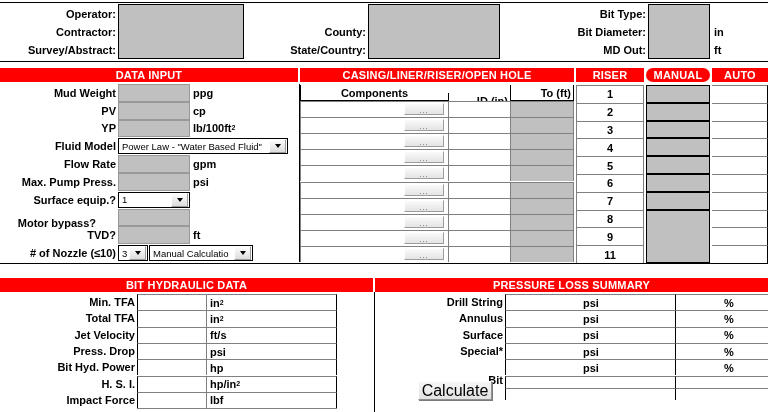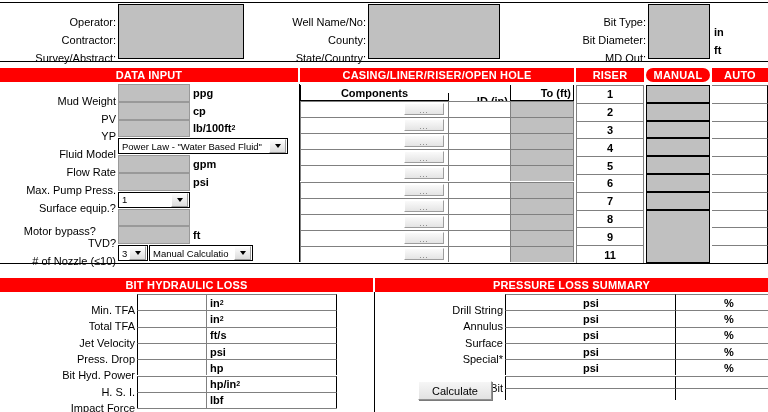--- a/index.html
+++ b/index.html
@@ -6,21 +6,21 @@
   body{
     width:768px;height:412px;overflow:hidden;
     font-family:"Liberation Sans", sans-serif;
     font-size:11px;color:#000;
     -webkit-font-smoothing:none;
   }
   .sheet{position:relative;width:768px;height:412px;background:#fff;}
 
   
   .c{position:absolute;box-sizing:border-box;display:flex;align-items:center;}
-  .lbl{justify-content:flex-end;font-weight:normal;padding-right:2px;white-space:nowrap;margin-top:8px;}
+  .lbl{justify-content:flex-end;font-weight:bold;padding-right:2px;white-space:nowrap;}
   .ctr{justify-content:center;font-weight:bold;white-space:nowrap;}
   .unit{justify-content:flex-start;font-weight:bold;padding-left:3px;white-space:nowrap;}
 
   .grayfill{background:#c0c0c0;}
   .whitefill{background:#ffffff;}
 
   
   .bdr{border:1px solid #808080;}
   .bdk{border:1px solid #000000;}
   .bt{border-top:1px solid #808080;}
@@ -66,39 +66,38 @@
     display:flex;align-items:flex-end;justify-content:center;
     font-size:8px;color:#555;line-height:7px;letter-spacing:1px;
   }
 
   .calcbtn{
     position:absolute;box-sizing:border-box;
     background:linear-gradient(#f6f6f6,#e2e2e2);
     border:1px solid #919191;border-top-color:#ffffff;border-left-color:#ffffff;
     box-shadow:1px 1px 0 #7a7a7a;
     display:flex;align-items:center;justify-content:center;
-    font-size:11px;font-weight:normal;color:#000;
+    font-size:16px;font-weight:normal;color:#000;
   }
 
   sup{font-size:7px;vertical-align:super;line-height:0;}
 </style>
 </head>
 <body>
 
 <div class="sheet">
 
   <div class="c bdk" style="left:0;top:2px;width:768px;height:60px;border-left:none;border-right:none;"></div>
 
   <div class="c lbl" style="left:20px;top:5px;width:98px;height:18px;">Operator:</div>
   <div class="c lbl" style="left:20px;top:23px;width:98px;height:18px;">Contractor:</div>
   <div class="c lbl" style="left:6px;top:41px;width:112px;height:18px;">Survey/Abstract:</div>
 
   <div class="c grayfill bdk" style="left:118px;top:4px;width:126px;height:55px;"></div>
 
-  <div class="c lbl" style="left:250px;top:5px;width:118px;height:18px;">Well Name/No:</div>
   <div class="c lbl" style="left:250px;top:41px;width:118px;height:18px;">State/Country:</div>
   <div class="c lbl" style="left:250px;top:23px;width:118px;height:18px;">County:</div>
 
   <div class="c grayfill bdk" style="left:368px;top:4px;width:132px;height:55px;"></div>
 
   <div class="c lbl" style="left:520px;top:5px;width:128px;height:18px;">Bit Type:</div>
   <div class="c lbl" style="left:520px;top:23px;width:128px;height:18px;">Bit Diameter:</div>
   <div class="c lbl" style="left:520px;top:41px;width:128px;height:18px;">MD Out:</div>
 
   <div class="c grayfill bdk" style="left:648px;top:4px;width:62px;height:55px;"></div>
@@ -240,21 +239,21 @@
       <div class="c ctr bt br whitefill" style="left:712px;top:227.4px;width:56px;height:17.8px;border-right-color:#000;"></div>
       <div class="c ctr bt bl br whitefill" style="left:576px;top:245.20000000000002px;width:68px;height:17.8px;">11</div>
       <div class="c ctr grayfill" style="left:646px;top:245.20000000000002px;width:64px;height:17.8px;border-left:1px solid #000;border-right:1px solid #000;border-bottom:1px solid #000;"></div>
       <div class="c ctr bt br whitefill" style="left:712px;top:245.20000000000002px;width:56px;height:17.8px;border-right-color:#000;"></div>
     </div>
 
   <div class="c bdkL" style="left:299px;top:84px;width:1px;height:178px;"></div>
 
   <div class="c bdkT" style="left:0;top:263px;width:768px;height:1px;"></div>
 
-  <div class="redbar" style="left:0;top:278px;width:373px;height:14px;">BIT HYDRAULIC LOSS</div>
+  <div class="redbar" style="left:0;top:278px;width:373px;height:14px;">BIT HYDRAULIC DATA</div>
   <div class="redbar" style="left:375px;top:278px;width:393px;height:14px;">PRESSURE LOSS SUMMARY</div>
 
   <div id="bit-hyd-rows">
       <div class="c lbl" style="left:0px;top:294px;width:137px;height:16.3px;">Min. TFA</div>
       <div class="c bt bl br whitefill" style="left:137px;top:294px;width:70px;height:16.3px;border-left-color:#000;"></div>
       <div class="c unit bt br whitefill" style="left:207px;top:294px;width:130px;height:16.3px;border-right-color:#000;">in<sup>2</sup></div>
       <div class="c lbl" style="left:0px;top:310.3px;width:137px;height:16.3px;">Total TFA</div>
       <div class="c bt bl br whitefill" style="left:137px;top:310.3px;width:70px;height:16.3px;border-left-color:#000;"></div>
       <div class="c unit bt br whitefill" style="left:207px;top:310.3px;width:130px;height:16.3px;border-right-color:#000;">in<sup>2</sup></div>
       <div class="c lbl" style="left:0px;top:326.6px;width:137px;height:16.3px;">Jet Velocity</div>

